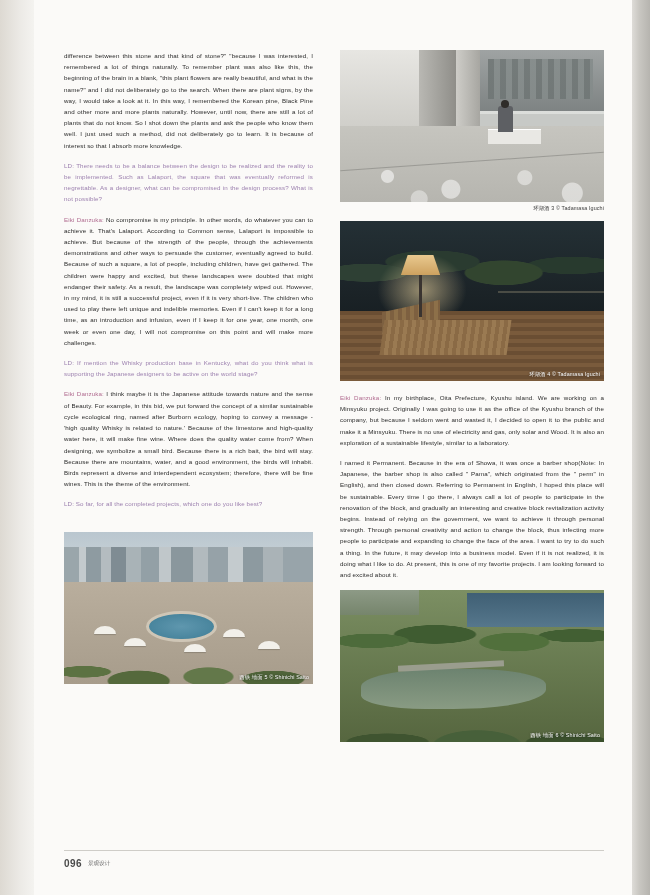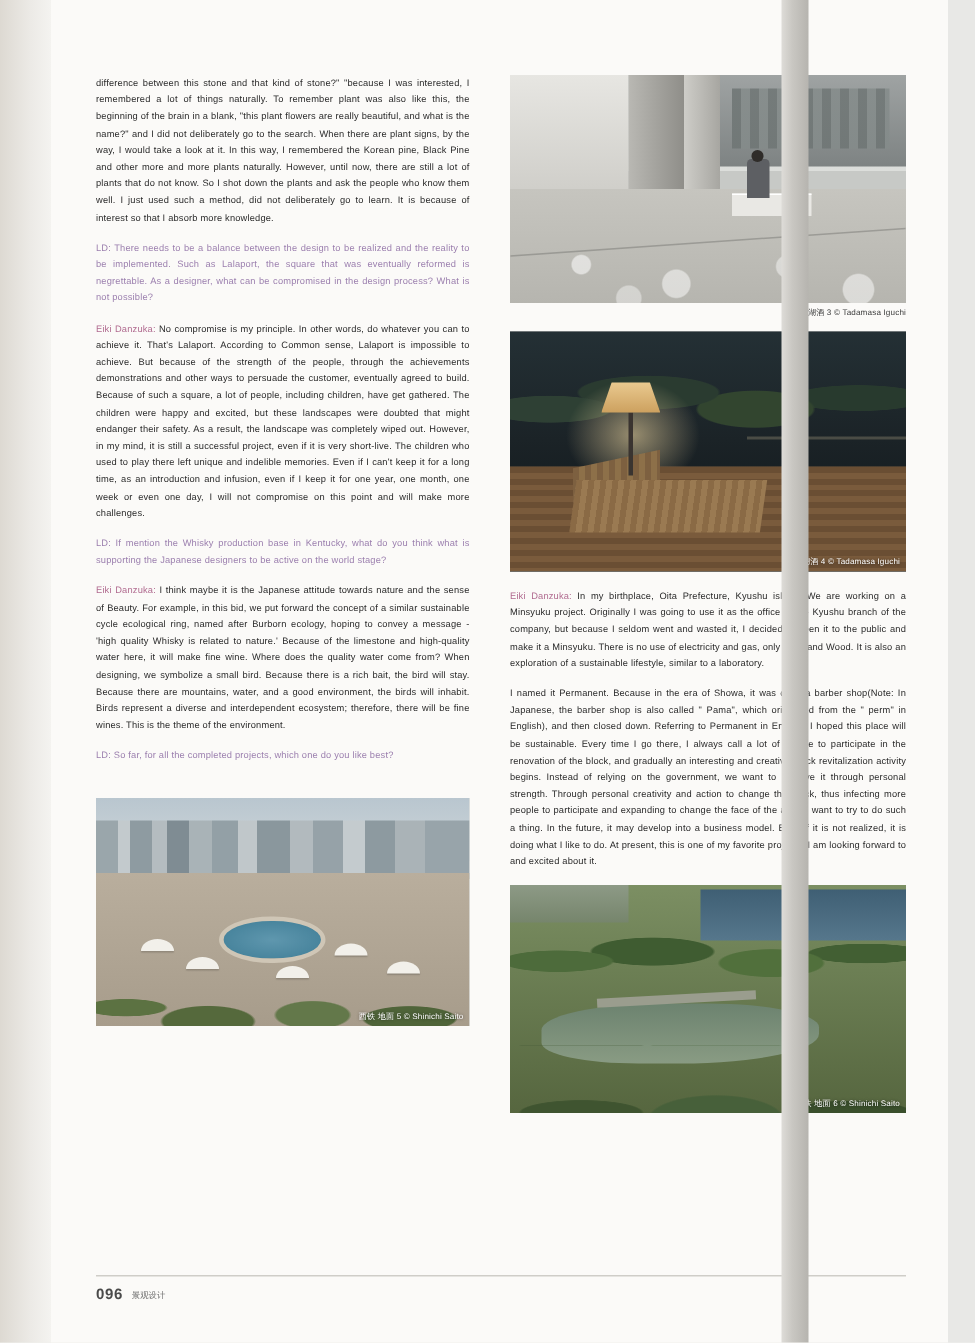--- a/index.html
+++ b/index.html
@@ -9,21 +9,21 @@
   }
   body {
     width: 650px;
     height: 895px;
     overflow: hidden;
     font-family: "Liberation Sans", sans-serif;
   }
   .page {
     position: absolute;
     left: 0; top: 0;
-    width: 539px;
+    width: 650px;
     height: 895px;
     background: #f4f3f0;
   }
   
   .page-edge-right {
     position: absolute;
     right: 0; top: 0;
     width: 18px; height: 895px;
     background: linear-gradient(to right, #dedcd8 0%, #c9c7c2 40%, #b6b4af 100%);
   }

